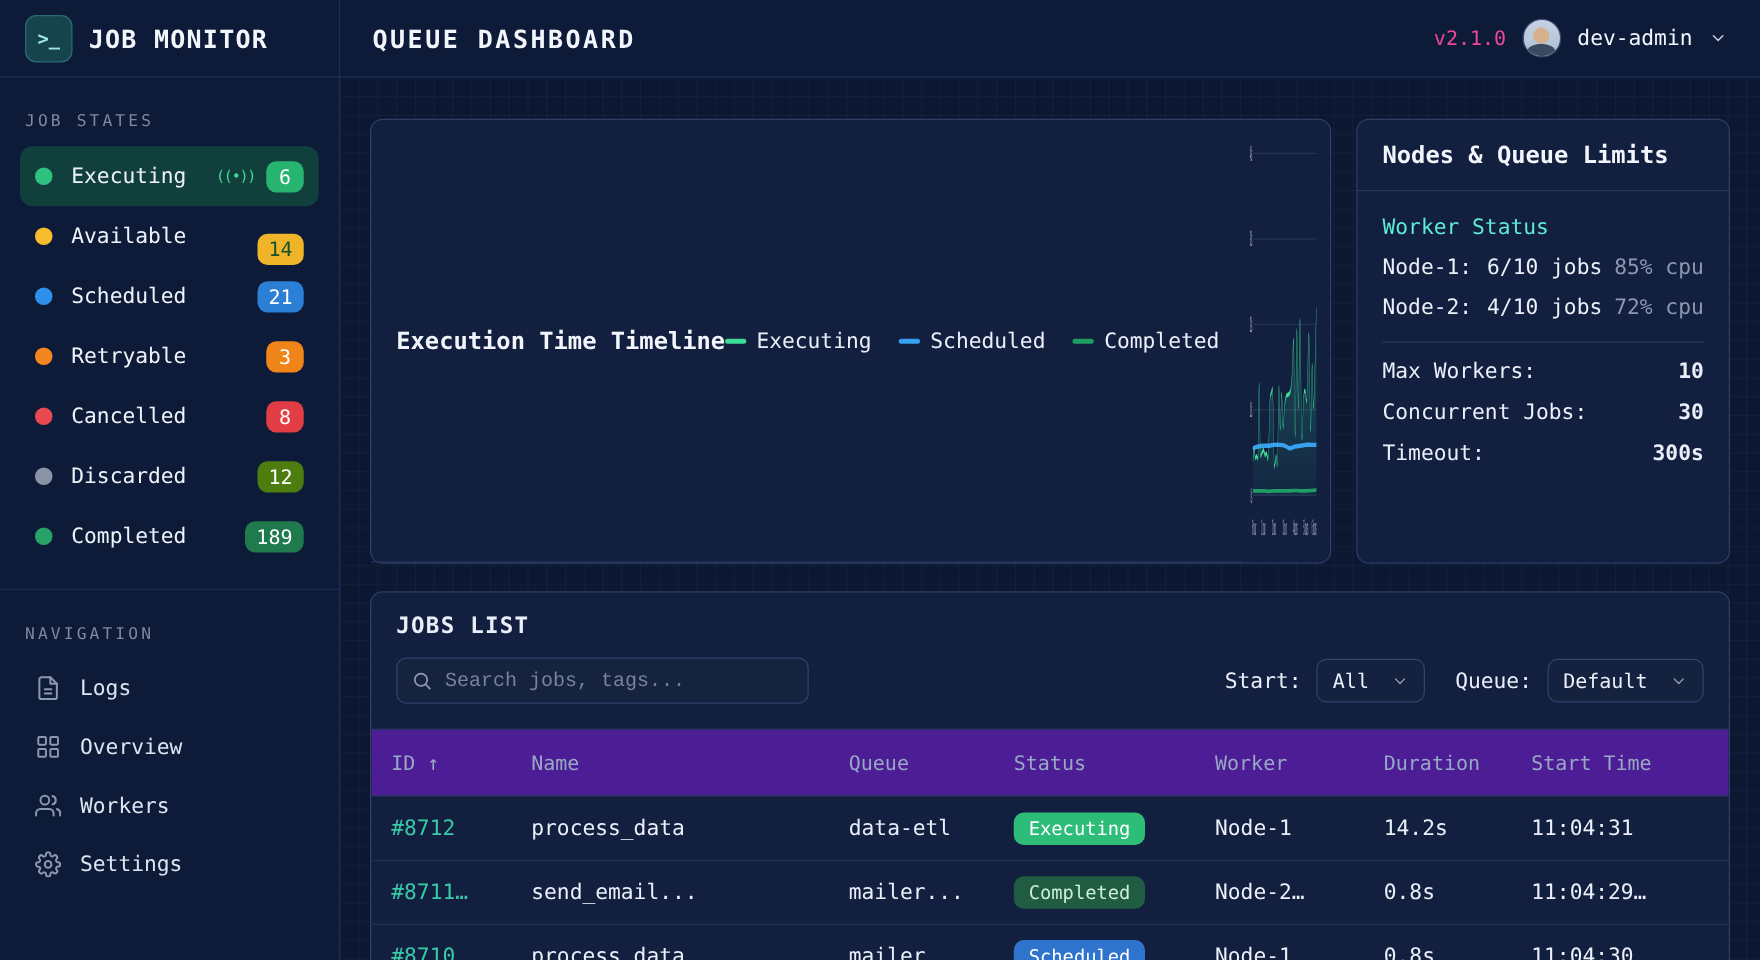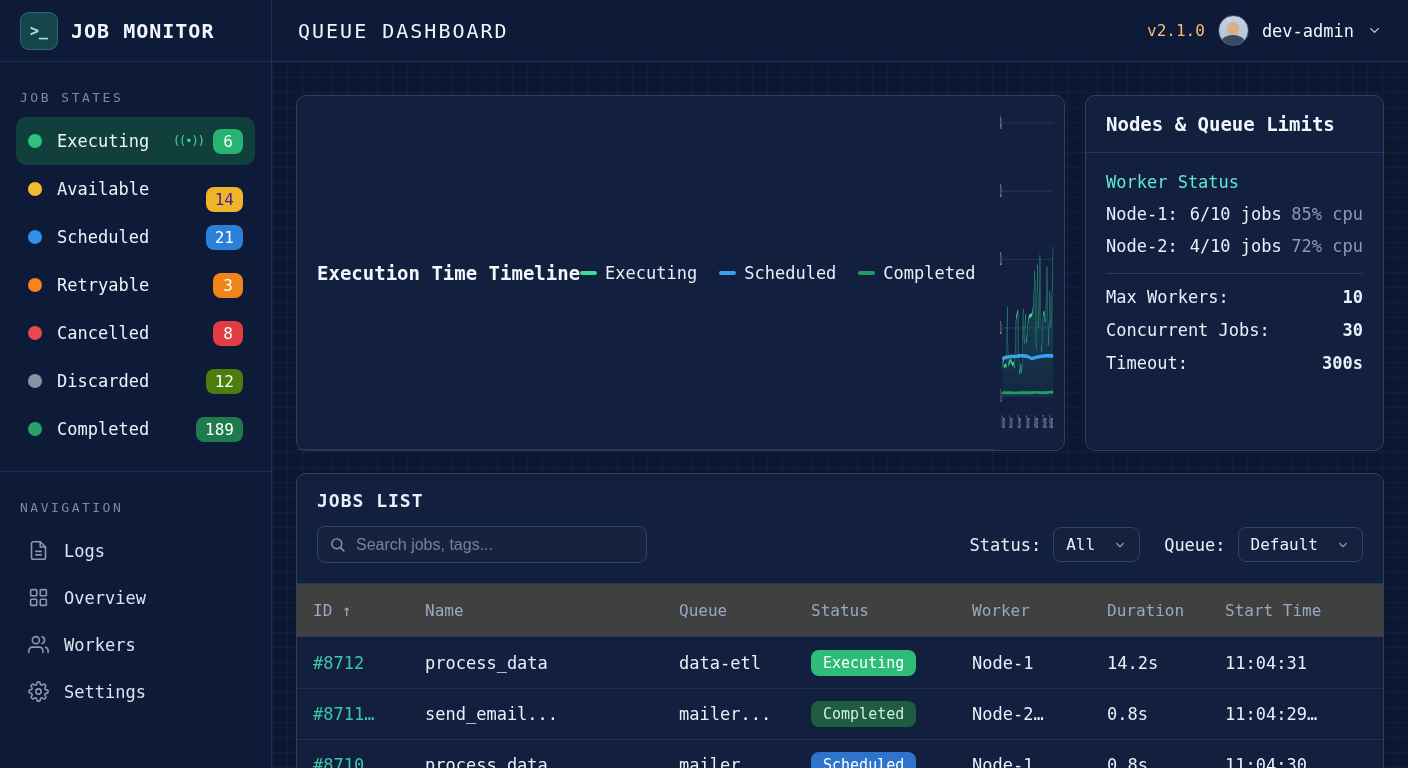--- a/index.html
+++ b/index.html
@@ -23,23 +23,23 @@
   .count-badge { margin-left:auto; min-width:30px; text-align:center; padding:3px 9px; border-radius:8px; font-size:16px; }
   .state-item.active .count-badge { margin-left:0; }
   .side-divider { height:1px; background:#1f2e50; margin:18px -16px 0; }
   .nav-item { display:flex; align-items:center; gap:15px; height:47px; padding:0 12px; border-radius:8px; color:#8b98b2; cursor:pointer; }
   .nav-item svg { width:21px; height:21px; stroke:#8b98b2; fill:none; stroke-width:1.8; stroke-linecap:round; stroke-linejoin:round; }
   .nav-label { font-size:17px; color:#dde4f1; }
 
   
   .main-col { flex:1; display:flex; flex-direction:column; min-width:0; }
   .topbar { height:62px; min-height:62px; background:#0e1b38; border-bottom:1px solid #1f2e50; display:flex; align-items:center; padding:0 26px; }
-  .page-title { font-size:20px; font-weight:normal; letter-spacing:2px; color:#f2f5fb; }
+  .page-title { font-size:20px; font-weight:bold; letter-spacing:2px; color:#f2f5fb; }
   .topbar-right { margin-left:auto; display:flex; align-items:center; gap:13px; }
-  .version { color:#fdba74; font-size:16px; }
+  .version { color:#ec4899; font-size:16px; }
   .avatar { width:31px; height:31px; border-radius:50%; overflow:hidden; border:1px solid #3a4c74; background:linear-gradient(180deg,#c6d2e2 0%,#aebfd4 100%); position:relative; cursor:pointer; }
   .avatar::before { content:""; position:absolute; left:50%; top:6px; transform:translateX(-50%); width:13px; height:13px; border-radius:50%; background:#d7b08c; }
   .avatar::after { content:""; position:absolute; left:50%; bottom:-4px; transform:translateX(-50%); width:23px; height:14px; border-radius:50% 50% 0 0; background:#3c4a60; }
   .username { font-size:17px; color:#f2f5fb; cursor:pointer; }
   .chev { width:15px; height:15px; stroke:#c3cde0; fill:none; stroke-width:2; stroke-linecap:round; stroke-linejoin:round; cursor:pointer; }
 
   
   .content { flex:1; padding:33px 24px 0; background-image:
       linear-gradient(rgba(96,130,190,0.07) 1px, transparent 1px),
       linear-gradient(90deg, rgba(96,130,190,0.07) 1px, transparent 1px);
@@ -66,29 +66,29 @@
   .split { border:0; border-top:1px solid #2a3a5f; margin:17px 0 2px; }
   .limit-row { display:flex; margin:13px 0; }
   .limit-value { margin-left:auto; font-weight:bold; }
 
   .jobs-card { margin-top:22px; overflow:hidden; }
   .jobs-head { padding:16px 20px 20px; }
   .jobs-head h2 { font-size:18px; font-weight:bold; letter-spacing:1px; margin-bottom:15px; }
   .jobs-controls { display:flex; align-items:center; }
   .search { position:relative; width:330px; }
   .search svg { position:absolute; left:12px; top:10px; width:17px; height:17px; stroke:#8b98b2; fill:none; stroke-width:2; stroke-linecap:round; }
-  .search input { width:100%; height:37px; background:#16233f; border:1px solid #31426b; border-radius:8px; color:#e9eef8; font-family:Liberation Sans, sans-serif; font-size:16px; padding:0 12px 0 38px; outline:none; }
+  .search input { width:100%; height:37px; background:#16233f; border:1px solid #31426b; border-radius:8px; color:#e9eef8; font-family:Liberation Mono, monospace; font-size:16px; padding:0 12px 0 38px; outline:none; }
   .search input::placeholder { color:#76839e; }
   .filters { margin-left:auto; display:flex; align-items:center; gap:12px; font-size:17px; }
   .select { display:flex; align-items:center; gap:18px; border:1px solid #31426b; border-radius:8px; padding:7px 12px; font-size:16px; cursor:pointer; background:#14213f; }
   .select svg { width:14px; height:14px; stroke:#8b98b2; fill:none; stroke-width:2; stroke-linecap:round; stroke-linejoin:round; }
   .queue-gap { margin-left:12px; }
 
   .tgrid { display:grid; grid-template-columns:112px 254px 132px 161px 135px 118px 1fr; align-items:center; padding:0 16px; }
-  .thead { height:54px; background:#404040; border-top:1px solid #263659; border-bottom:1px solid #2a3a5f; color:#97a8c4; font-size:16px; }
+  .thead { height:54px; background:#4c1d95; border-top:1px solid #263659; border-bottom:1px solid #2a3a5f; color:#97a8c4; font-size:16px; }
   .trow { height:51px; font-size:17px; border-top:1px solid #20304f; cursor:pointer; }
   .trow:first-child { border-top:none; }
   .id-cell { color:#39c9a6; }
   .badge { display:inline-block; padding:4px 12px; border-radius:8px; font-size:15px; }
 </style>
 </head>
 <body>
 
 <div class="page">
 
@@ -105,21 +105,21 @@
           <div class="state-item active">
     <span class="dot" style="background: rgb(46, 194, 126);"></span>
     <span class="state-label">Executing</span>
     <span class="live">((•))</span>
     <span class="count-badge" style="background: rgb(39, 179, 112); color: rgb(255, 255, 255);">6</span>
   </div>
           <div class="state-item">
     <span class="dot" style="background: rgb(245, 189, 46);"></span>
     <span class="state-label">Available</span>
 
-    <span class="count-badge" style="background: rgb(240, 180, 41); color: #4c1d95; margin-top: 21px;">14</span>
+    <span class="count-badge" style="background: rgb(240, 180, 41); color: #14532d; margin-top: 21px;">14</span>
   </div>
           <div class="state-item">
     <span class="dot" style="background: rgb(46, 144, 234);"></span>
     <span class="state-label">Scheduled</span>
 
     <span class="count-badge" style="background: rgb(43, 127, 212); color: rgb(255, 255, 255);">21</span>
   </div>
           <div class="state-item">
     <span class="dot" style="background: rgb(245, 134, 31);"></span>
     <span class="state-label">Retryable</span>
@@ -316,21 +316,21 @@
           <h2>JOBS LIST</h2>
           <div class="jobs-controls">
             <label class="search">
               <svg viewBox="0 0 24 24">
                   <circle cx="11" cy="11" r="7"></circle>
                   <line x1="16.5" y1="16.5" x2="21" y2="21"></line>
                 </svg>
               <input type="text" placeholder="Search jobs, tags..." style="">
             </label>
             <div class="filters">
-              <span>Status:</span>
+              <span>Start:</span>
               <div class="select">
                 <span>All</span>
                 <svg viewBox="0 0 24 24">
                     <polyline points="6 9 12 15 18 9"></polyline>
                   </svg>
               </div>
               <span class="queue-gap">Queue:</span>
               <div class="select">
                 <span>Default</span>
                 <svg viewBox="0 0 24 24">

